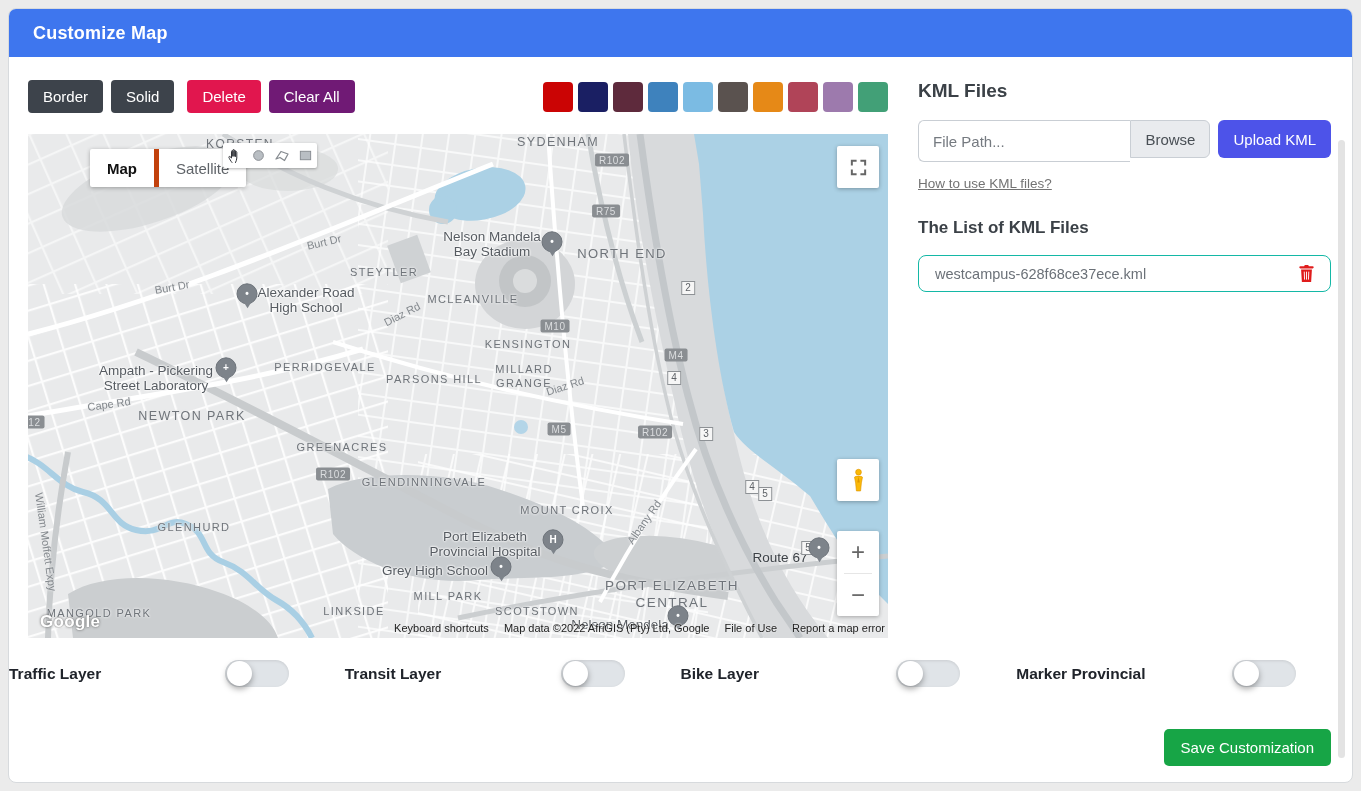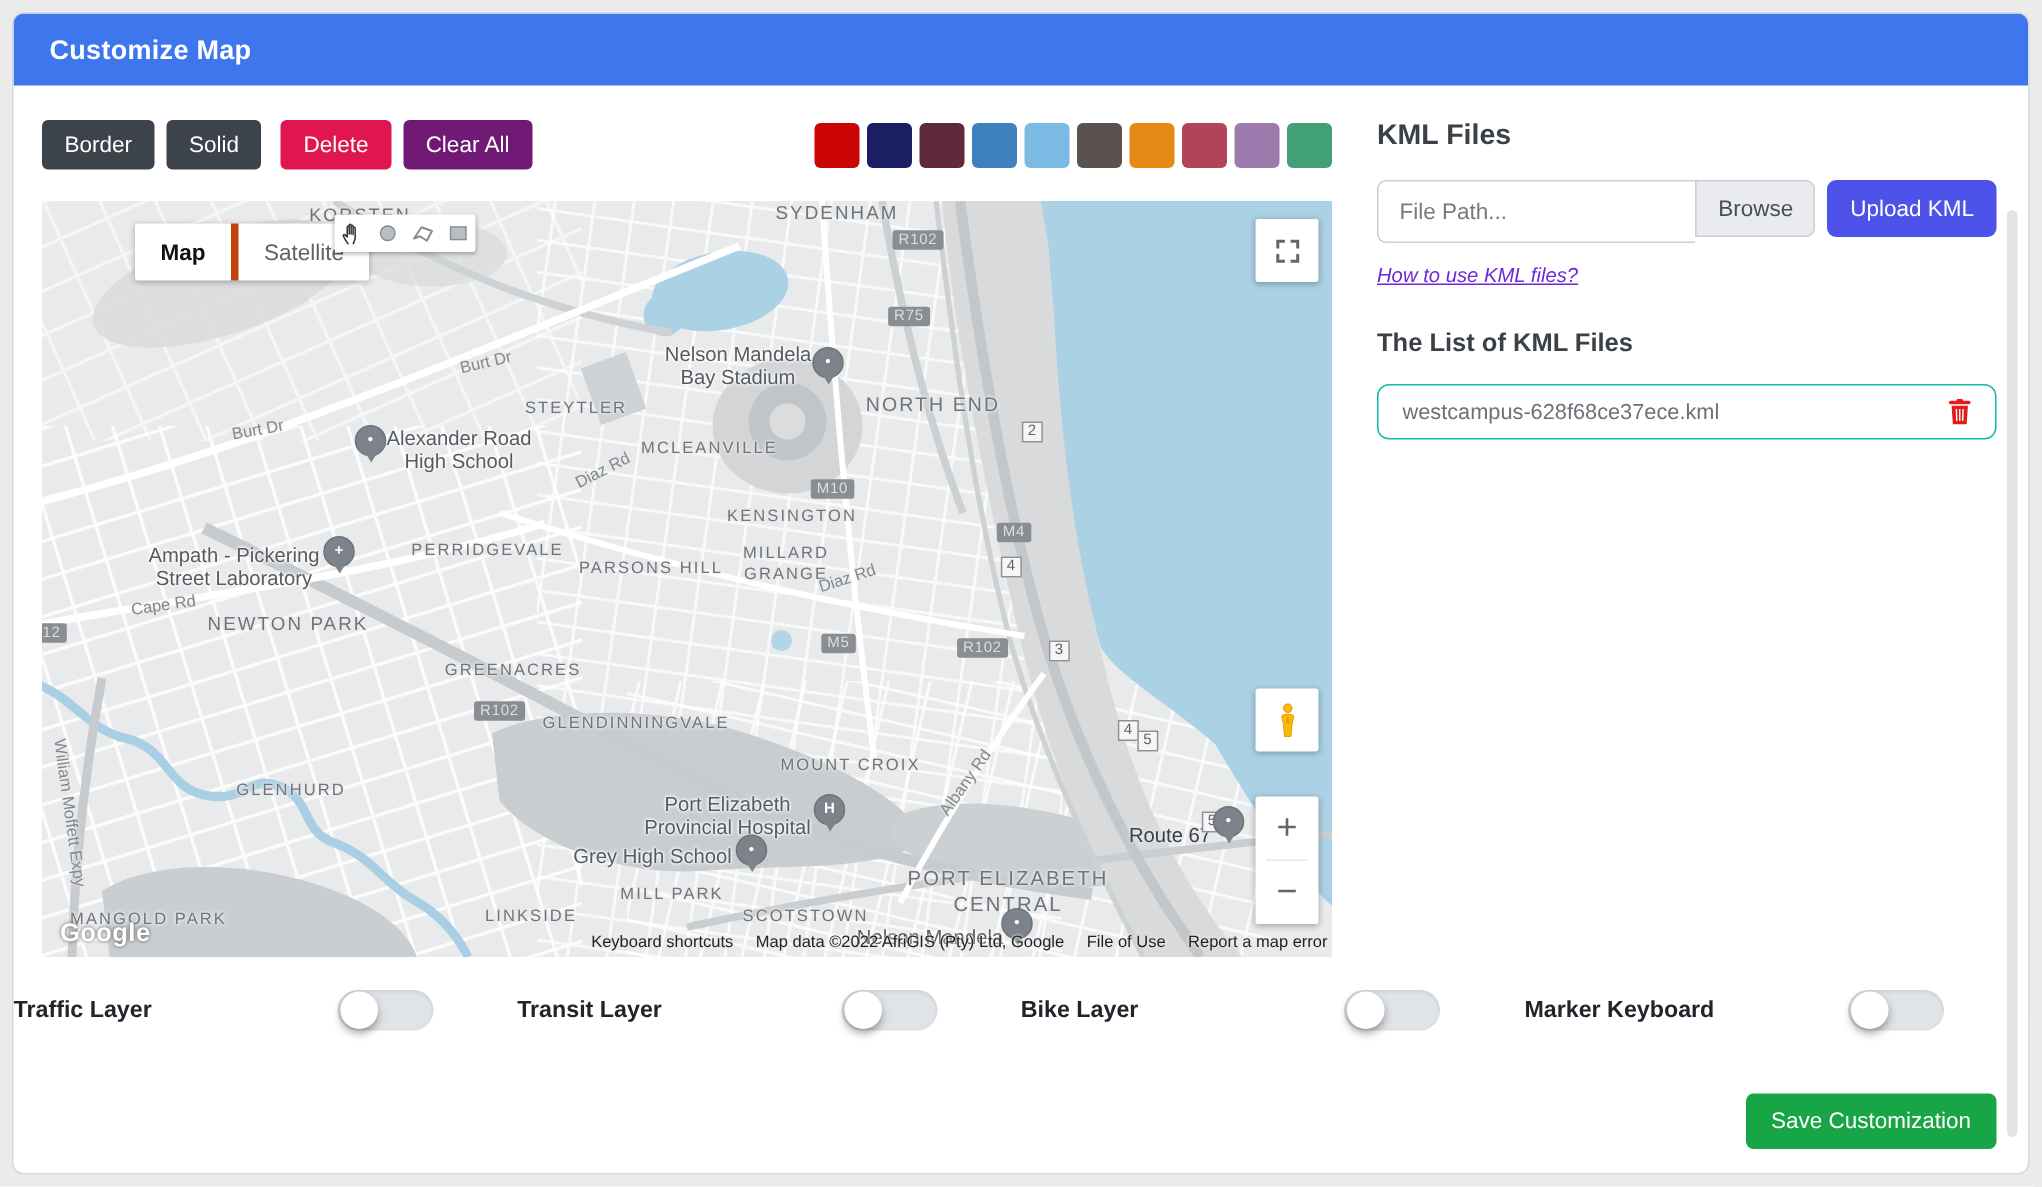--- a/index.html
+++ b/index.html
@@ -69,21 +69,21 @@
   .save-btn { border:none; border-radius:5px; padding:0 17px; height:37px; font-size:15px; font-family:inherit; color:#fff; cursor:pointer; }
 
   
   .panel-h1 { font-size:19px; font-weight:700; color:#3b4147; margin-bottom:18px; }
   .panel-h2 { font-size:17px; font-weight:700; color:#3b4147; margin:26px 0 17px; }
   .upload-row { display:flex; }
   .file-input { flex:1; height:42px; border:1px solid #c9ced4; border-right:none; border-radius:6px 0 0 6px; padding:0 14px; font-size:15px; font-family:inherit; color:#444; min-width:0; }
   .file-input::placeholder { color:#757a80; }
   .browse-btn { height:38px; padding:0 14px; background:#e9ebee; border:1px solid #c9ced4; border-radius:0 6px 6px 0; font-size:15px; font-family:inherit; color:#494f55; cursor:pointer; }
   .upload-btn { height:38px; margin-left:8px; padding:0 15px; background:#4d53e9; color:#fff; border:none; border-radius:6px; font-size:15px; font-family:inherit; cursor:pointer; }
-  .help-link { display:inline-block; margin-top:14px; font-size:13.5px; color:#6d28d9; text-decoration:underline; cursor:pointer;font-style:italic; }
+  .help-link { display:inline-block; margin-top:14px; font-size:13.5px; color:#737373; text-decoration:underline; cursor:pointer; }
   .kml-file { display:flex; align-items:center; border:1px solid #14b8a6; border-radius:8px; height:37px; padding:0 16px; margin-bottom:10px; }
   .kml-file .fname { font-size:14.5px; color:#6b7178; }
   .kml-file .trash { margin-left:auto; background:none; border:none; cursor:pointer; display:flex; align-items:center; }
   .scroll-strip { position:absolute; top:60px; right:-14px; width:7px; bottom:-120px; background:#e3e3e3; border-radius:4px; }
 </style>
 </head>
 <body>
 
 <div class="card">
   <div class="app-header">
@@ -171,21 +171,21 @@
           <path d="M0,200 C150,162 300,96 465,30" stroke="#ffffff" stroke-width="5" fill="none"></path>
           <path d="M0,282 C110,262 220,250 335,215" stroke="#ffffff" stroke-width="5" fill="none"></path>
           <path d="M305,208 C420,245 540,272 655,290" stroke="#ffffff" stroke-width="4" fill="none"></path>
           <path d="M668,315 C635,360 600,415 572,468" stroke="#ffffff" stroke-width="4" fill="none"></path>
           <path d="M520,0 C528,120 540,260 556,380" stroke="#ffffff" stroke-width="4" fill="none"></path>
         </svg>
 
         <div id="map-overlay">
             <div class="m-area" style="left: 212px; top: 10px; position: absolute; transform: translate(-50%, -50%); font-size: 12px;">KORSTEN</div>
             <div class="m-area" style="left: 530px; top: 9px; position: absolute; transform: translate(-50%, -50%); font-size: 12.5px;">SYDENHAM</div>
-            <div class="m-area" style="left: 594px; top: 136px; position: absolute; transform: translate(-50%, -50%); font-size: 13px;">NORTH END</div>
+            <div class="m-area" style="left: 594px; top: 120px; position: absolute; transform: translate(-50%, -50%); font-size: 13px;">NORTH END</div>
             <div class="m-area" style="left: 356px; top: 139px; position: absolute; transform: translate(-50%, -50%);">STEYTLER</div>
             <div class="m-area" style="left: 445px; top: 166px; position: absolute; transform: translate(-50%, -50%);">MCLEANVILLE</div>
             <div class="m-area" style="left: 500px; top: 211px; position: absolute; transform: translate(-50%, -50%);">KENSINGTON</div>
             <div class="m-area" style="left: 297px; top: 234px; position: absolute; transform: translate(-50%, -50%);">PERRIDGEVALE</div>
             <div class="m-area" style="left: 406px; top: 246px; position: absolute; transform: translate(-50%, -50%);">PARSONS HILL</div>
             <div class="m-area" style="left: 496px; top: 243px; position: absolute; transform: translate(-50%, -50%);">MILLARD
 GRANGE</div>
             <div class="m-area" style="left: 164px; top: 283px; position: absolute; transform: translate(-50%, -50%); font-size: 12.5px;">NEWTON PARK</div>
             <div class="m-area" style="left: 314px; top: 314px; position: absolute; transform: translate(-50%, -50%);">GREENACRES</div>
             <div class="m-area" style="left: 396px; top: 349px; position: absolute; transform: translate(-50%, -50%);">GLENDINNINGVALE</div>
@@ -334,21 +334,21 @@
           <div class="knob"></div>
         </div>
       </div>
       <div class="layer-col">
         <span class="layer-label">Bike Layer</span>
         <div class="toggle">
           <div class="knob"></div>
         </div>
       </div>
       <div class="layer-col">
-        <span class="layer-label">Marker Keyboard</span>
+        <span class="layer-label">Marker Provincial</span>
         <div class="toggle">
           <div class="knob"></div>
         </div>
       </div>
     </div>
 
   <div class="save-row">
     <button class="save-btn" id="save-btn" style="background: rgb(23, 165, 70);">Save Customization</button>
   </div>
 </div>

